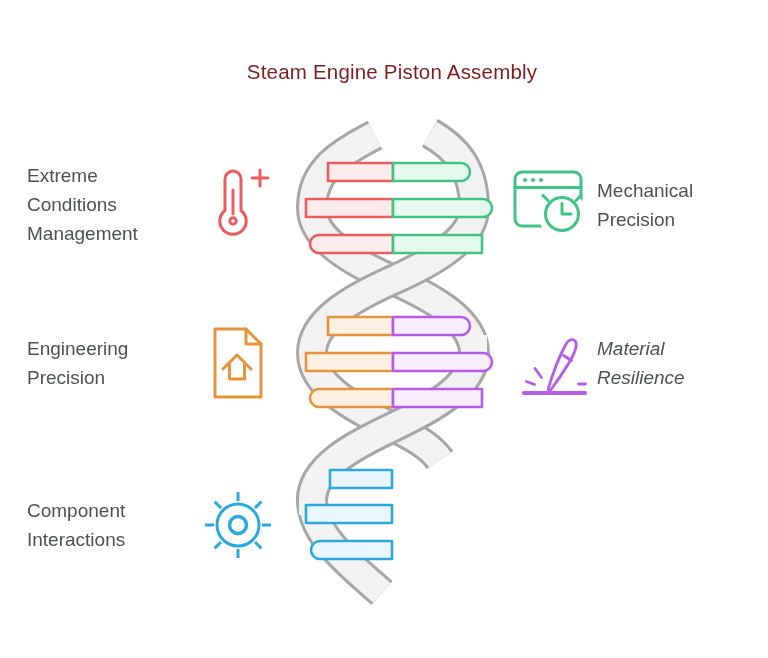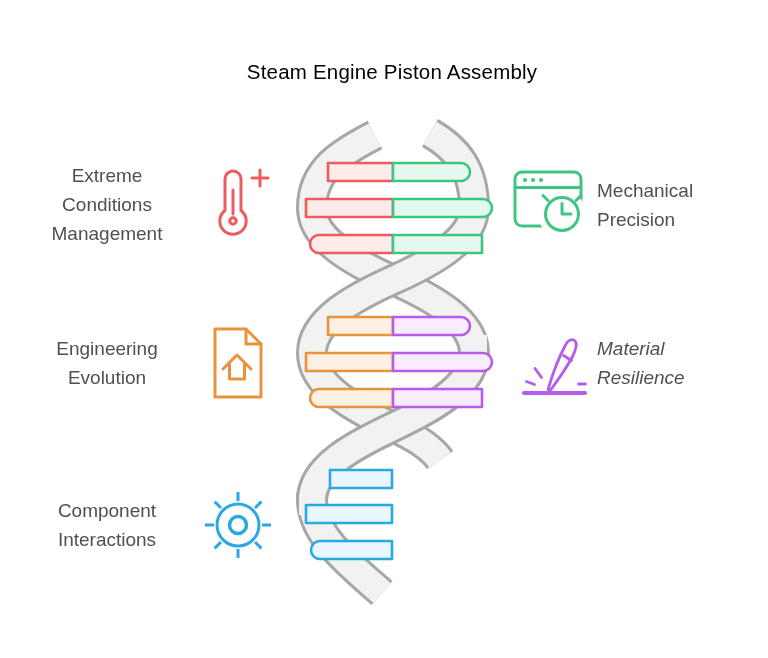--- a/index.html
+++ b/index.html
@@ -5,28 +5,28 @@
   html,body{margin:0;padding:0;}
   body{
     width:768px;height:658px;position:relative;overflow:hidden;
     background:#ffffff;
     font-family:"Liberation Sans","DejaVu Sans",sans-serif;
   }
   .abs{position:absolute;}
   #page-title{
     top:60px;left:16px;width:752px;
     text-align:center;
-    font-size:20.5px;font-weight:400;color:#000000;
+    font-size:20.5px;font-weight:400;color:#7f1d1d;
     letter-spacing:.2px;
   }
   .feature-label{
     font-size:19px;line-height:29px;color:#4f5052;
     white-space:pre-line;
   }
-  .label-left{text-align:center;}
+  .label-left{text-align:left;}
   .label-right{text-align:left;}
   svg{display:block;}
   .icon path,.icon circle,.icon line,.icon rect{vector-effect:none;}
 </style>
 </head>
 <body>
 
 <div id="page-title" class="abs">Steam Engine Piston Assembly</div>
 
 <svg class="abs" style="left:280px;top:115px;" width="230" height="500" viewBox="0 0 230 500" fill="none" stroke-linecap="butt">
@@ -89,21 +89,21 @@
     <circle cx="49" cy="46" r="16.5" fill="#ffffff"></circle>
     <path d="M49 46 V35.5 M49 46 H58"></path>
     <path d="M35 32.5 L30 27.5 M63 32.5 L68 27.5"></path>
   </svg>
   <div class="abs feature-label label-right" style="left:597px;top:176px;width:160px;">Mechanical
 Precision</div>
 </div>
 
 <div class="abs" style="left:0;top:0;">
   <div class="abs feature-label label-left" style="left:27px;top:334px;width:160px;">Engineering
-Evolution</div>
+Precision</div>
   <svg class="abs icon" style="left:206px;top:326px;" width="62" height="74" viewBox="0 0 62 74" fill="none" stroke="currentColor" stroke-width="3" stroke-linecap="round" stroke-linejoin="round" color="#e7933d">
     <path d="M9 3 H40 L55 18 V71 H9 Z"></path>
     <path d="M40 3 V18 H55"></path>
     <path d="M17 43 L31 29 L45 43"></path>
     <path d="M23.5 38.5 V53 H38.5 V38.5"></path>
   </svg>
 </div>
 
 <div class="abs" style="left:0;top:0;">
   <svg class="abs icon" style="left:521px;top:326px;" width="68" height="74" viewBox="0 0 68 74" fill="none" stroke="currentColor" stroke-width="2.8" stroke-linecap="round" stroke-linejoin="round" color="#b55ceb">

